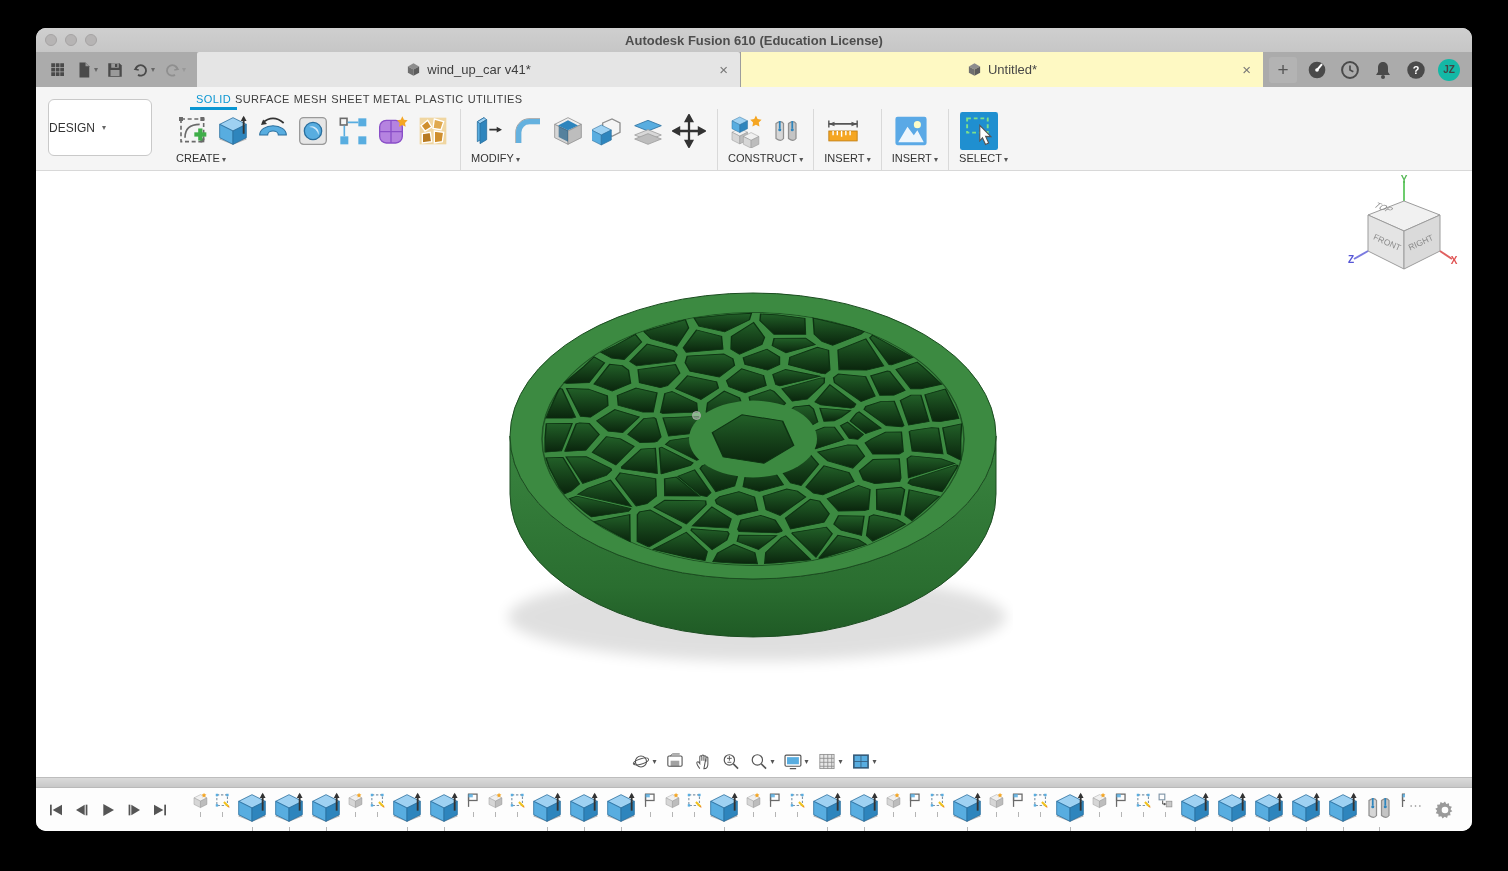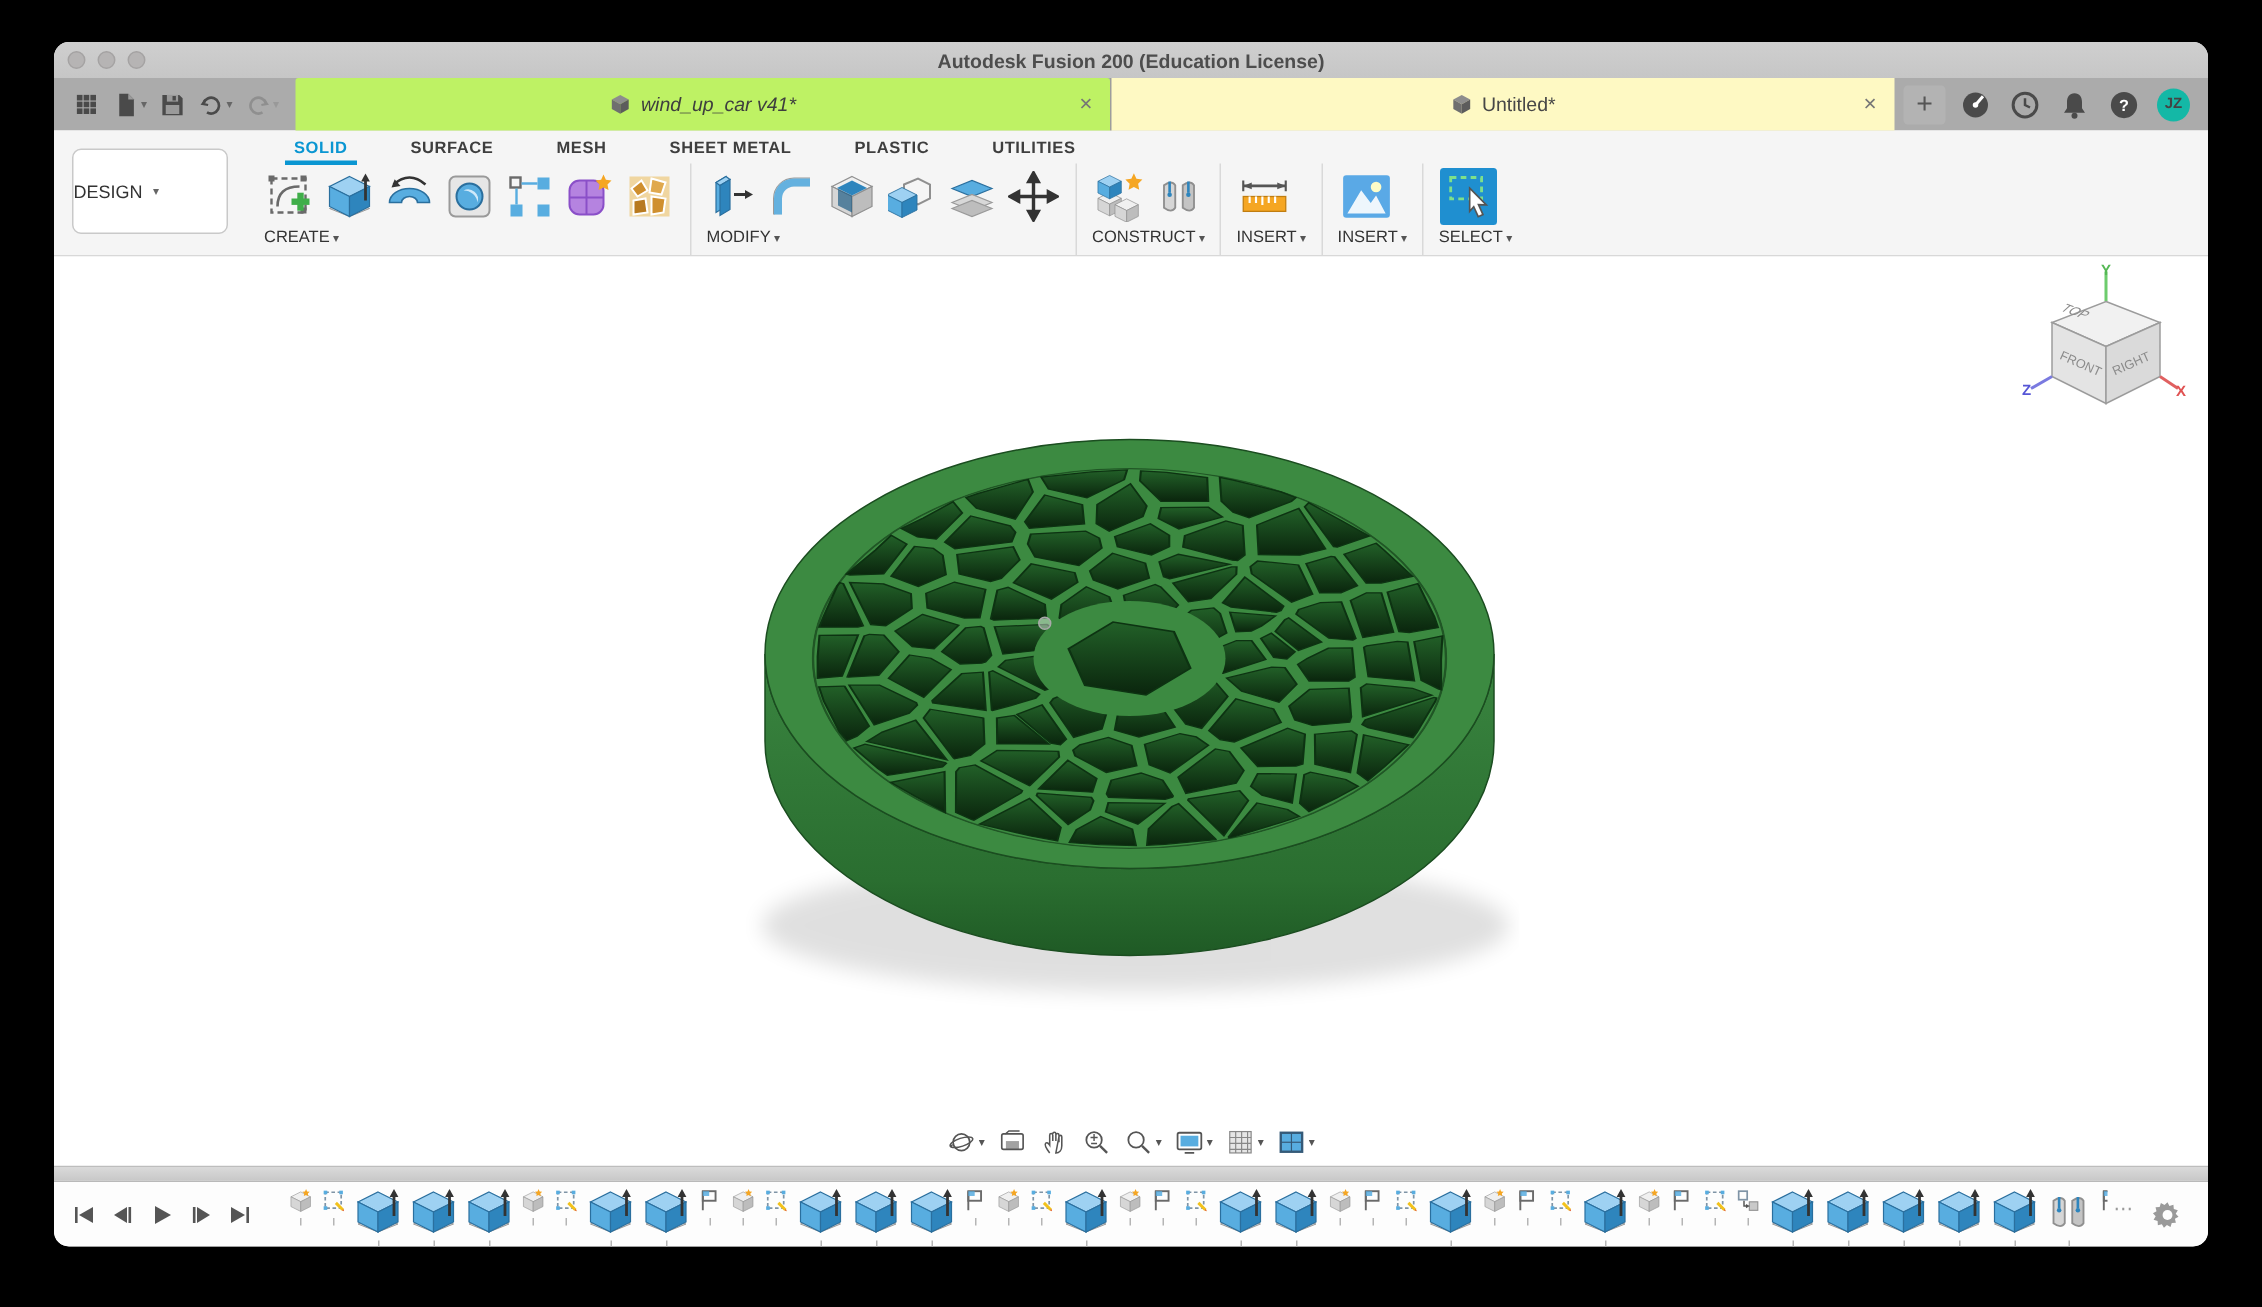--- a/index.html
+++ b/index.html
@@ -12,30 +12,30 @@
   .traffic span { width:12px; height:12px; border-radius:50%; background:#b6b4b4; border:1px solid #a5a3a3; }
   .win-title { position:absolute; left:0; right:0; text-align:center; font-size:13px; font-weight:bold; color:#4d4d4d; }
   
   .tabrow { height:35px; background:#ababab; display:flex; align-items:stretch; flex:0 0 auto; }
   .qat { display:flex; align-items:center; gap:2px; padding:0 8px 0 10px; flex:0 0 auto; }
   .qat .icon-btn { display:flex; align-items:center; padding:3px; }
   .caret-sm { font-size:8px; color:#666; margin-left:1px; }
   .doc-tab { display:flex; align-items:center; justify-content:center; position:relative; font-size:13px; color:#3e3e3e; }
   .doc-tab .cube { margin-right:6px; }
   .doc-tab .close-x { position:absolute; right:12px; font-size:15px; color:#777; }
-  .tab-active { flex:1 1 520px; background:#bef264; border-radius:2px 2px 0 0;font-style:italic; }
+  .tab-active { flex:1 1 520px; background:#e5e5e5; border-radius:2px 2px 0 0; }
   .tab-inactive { flex:1 1 500px; background:#fef9c3; border-left:1px solid #9d9d9d; color:#474747; }
   .newtab { width:28px; display:flex; align-items:center; justify-content:center; background:#b3b3b3; font-size:19px; color:#555; margin:4px 4px 4px 6px; border-radius:3px; height:26px; align-self:center; }
   .status-icons { display:flex; align-items:center; gap:13px; padding:0 12px 0 6px; }
   .avatar { width:22px; height:22px; border-radius:50%; background:#14b8a6; display:flex; align-items:center; justify-content:center; font-size:10px; color:#444; font-weight:bold; }
   
   .ribbon { height:84px; background:#f5f5f5; border-bottom:1px solid #d8d8d8; display:flex; flex:0 0 auto; }
   .design-btn { margin:12px 14px 14px 12px; width:104px; background:#fff; border:1px solid #c9c9c9; border-radius:6px; display:flex; align-items:center; justify-content:flex-start; font-size:12px; color:#333; gap:6px; }
   .ribbon-main { flex:1; display:flex; flex-direction:column; }
-  .ribbon-tabs { display:flex; gap:38px; padding:4px 0 0 28px; height:22px;font-weight:bold; }
+  .ribbon-tabs { display:flex; padding:4px 0 0 28px; height:22px; }
   .rtab { font-size:11px; letter-spacing:.4px; color:#3e3e3e; padding:2px 2px 3px; position:relative; }
   .rtab.active { color:#0a96d2; }
   .rtab.active::after { content:""; position:absolute; left:-4px; right:-4px; bottom:-1px; height:3px; background:#0a96d2; }
   .ribbon-groups { display:flex; flex:1; }
   .rgroup { display:flex; flex-direction:column; padding:0 10px; border-right:1px solid #d9d9d9; }
   .rgroup:last-child { border-right:none; }
   .rgroup-icons { display:flex; align-items:center; gap:6px; flex:1; }
   .tool { display:flex; align-items:center; justify-content:center; padding:1px; border-radius:3px; }
   .rgroup-label { font-size:11px; color:#333; padding-bottom:6px; white-space:nowrap; }
   .rgroup-label::after { content:" ▾"; font-size:8px; color:#555; }
@@ -63,21 +63,21 @@
 <body>
 
 <div class="window">
 
   <div class="titlebar">
     <div class="traffic">
       <span></span>
       <span></span>
       <span></span>
     </div>
-    <div class="win-title">Autodesk Fusion 200 (Education License)</div>
+    <div class="win-title">Autodesk Fusion 610 (Education License)</div>
   </div>
 
   <div class="tabrow">
     <div class="qat">
         <span class="icon icon-btn">
           <svg width="18" height="18" viewBox="0 0 24 24">
             <rect x="3" y="3" width="5" height="5" fill="#4a4a4a"></rect>
             <rect x="9" y="3" width="5" height="5" fill="#4a4a4a"></rect>
             <rect x="15" y="3" width="5" height="5" fill="#4a4a4a"></rect>
             <rect x="3" y="9" width="5" height="5" fill="#4a4a4a"></rect>

